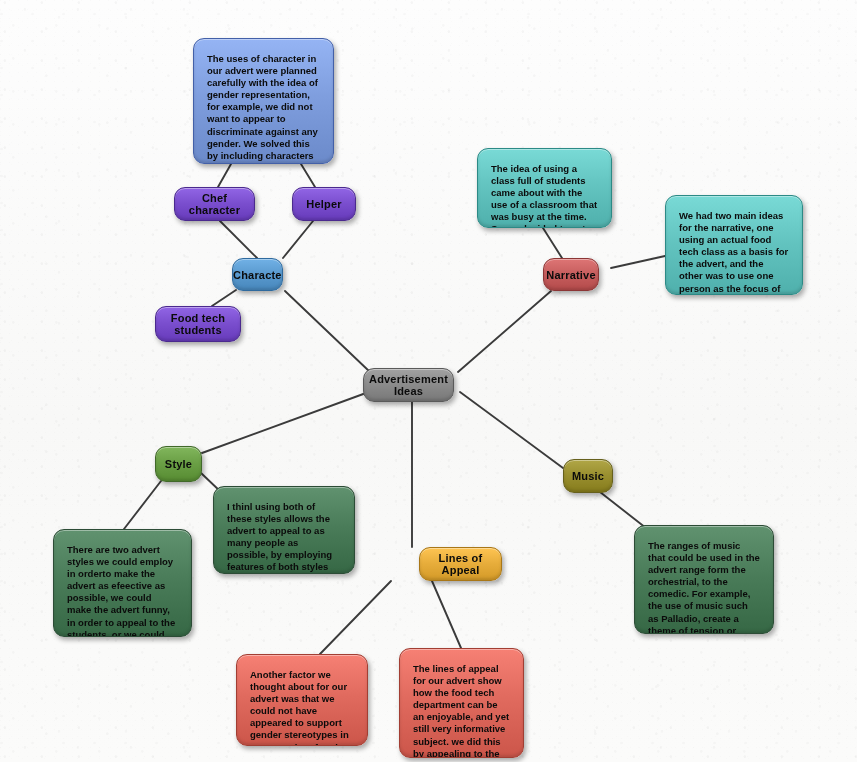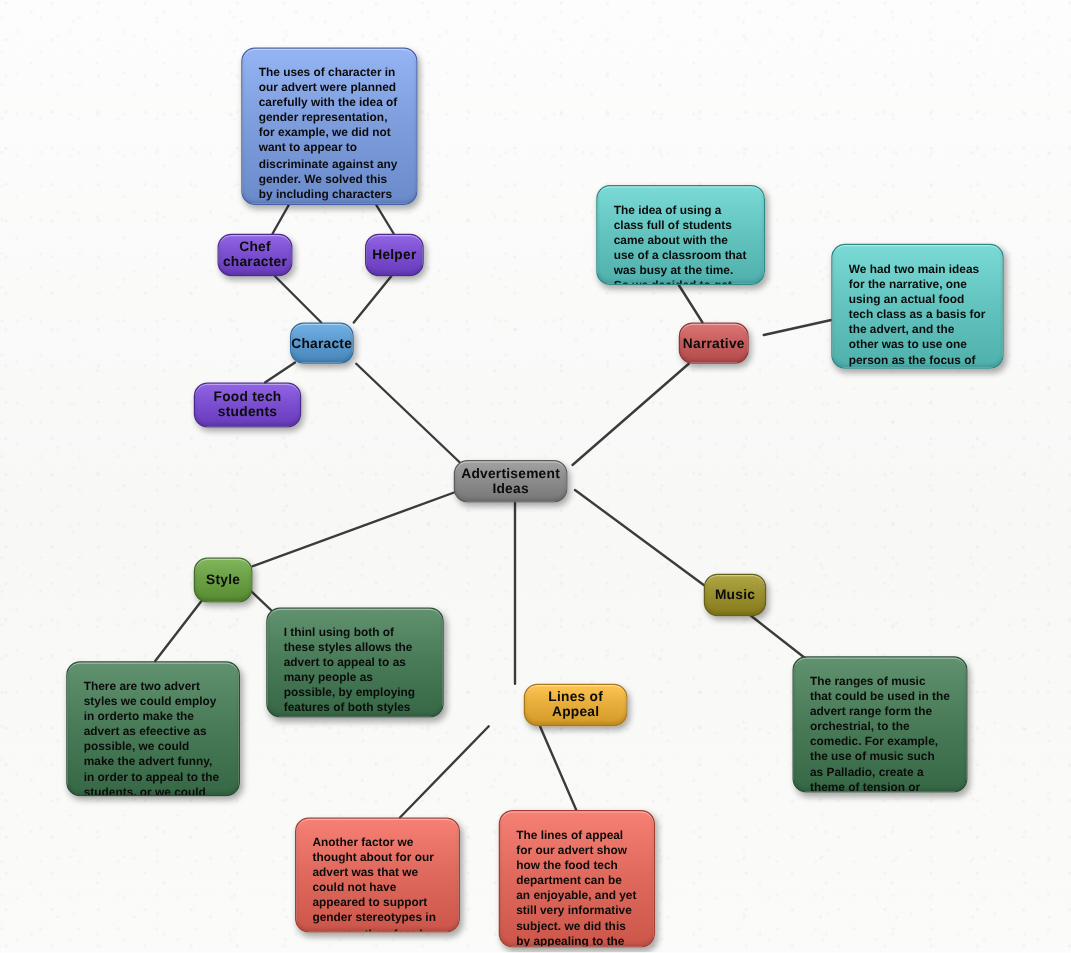--- a/index.html
+++ b/index.html
@@ -93,24 +93,24 @@
       <line x1="391" y1="581" x2="320" y2="654" stroke="#3b3b3b" stroke-width="1.9" stroke-linecap="round"></line>
       <line x1="432" y1="581" x2="461" y2="648" stroke="#3b3b3b" stroke-width="1.9" stroke-linecap="round"></line>
     </svg>
   <div id="node-layer">
       <div class="node title-node" style="left: 363px; top: 368px; width: 91px; height: 34px; background: linear-gradient(rgb(162, 162, 162) 0%, rgb(140, 140, 140) 46%, rgb(120, 120, 120) 100%); border-color: rgb(90, 90, 90);">
         <span class="label">Advertisement Ideas</span>
       </div>
       <div class="node title-node" style="left: 232px; top: 258px; width: 51px; height: 33px; background: linear-gradient(rgb(113, 177, 230) 0%, rgb(91, 155, 208) 46%, rgb(71, 135, 188) 100%); border-color: rgb(47, 106, 158);">
         <span class="label">Characters</span>
       </div>
-      <div class="node title-node" style="left: 174px; top: 187px; width: 60px; height: 34px; background: linear-gradient(rgb(145, 101, 229) 0%, rgb(123, 79, 207) 46%, rgb(103, 59, 187) 100%); border-color: rgb(75, 42, 142);">
+      <div class="node title-node" style="left: 174px; top: 187px; width: 81px; height: 34px; background: linear-gradient(rgb(145, 101, 229) 0%, rgb(123, 79, 207) 46%, rgb(103, 59, 187) 100%); border-color: rgb(75, 42, 142);">
         <span class="label">Chef character</span>
       </div>
-      <div class="node title-node" style="left: 292px; top: 187px; width: 47px; height: 34px; background: linear-gradient(rgb(145, 101, 229) 0%, rgb(123, 79, 207) 46%, rgb(103, 59, 187) 100%); border-color: rgb(75, 42, 142);">
+      <div class="node title-node" style="left: 292px; top: 187px; width: 64px; height: 34px; background: linear-gradient(rgb(145, 101, 229) 0%, rgb(123, 79, 207) 46%, rgb(103, 59, 187) 100%); border-color: rgb(75, 42, 142);">
         <span class="label">Helper</span>
       </div>
       <div class="node title-node" style="left: 155px; top: 306px; width: 86px; height: 36px; background: linear-gradient(rgb(145, 101, 229) 0%, rgb(123, 79, 207) 46%, rgb(103, 59, 187) 100%); border-color: rgb(75, 42, 142);">
         <span class="label">Food tech students</span>
       </div>
       <div class="node note-node" style="left: 193px; top: 38px; width: 141px; height: 126px; background: linear-gradient(rgb(149, 180, 244) 0%, rgb(127, 158, 222) 46%, rgb(107, 138, 202) 100%); border-color: rgb(67, 96, 168);">
         <span class="label">The uses of character in our advert were planned carefully with the idea of gender representation, for example, we did not want to appear to discriminate against any gender. We solved this by including characters of both gender in our advert, without allowing any stereotypical views to be realised to the viewer.</span>
       </div>
       <div class="node title-node" style="left: 543px; top: 258px; width: 56px; height: 33px; background: linear-gradient(rgb(222, 117, 117) 0%, rgb(200, 95, 95) 46%, rgb(180, 75, 75) 100%); border-color: rgb(140, 54, 54);">
         <span class="label">Narrative</span>

